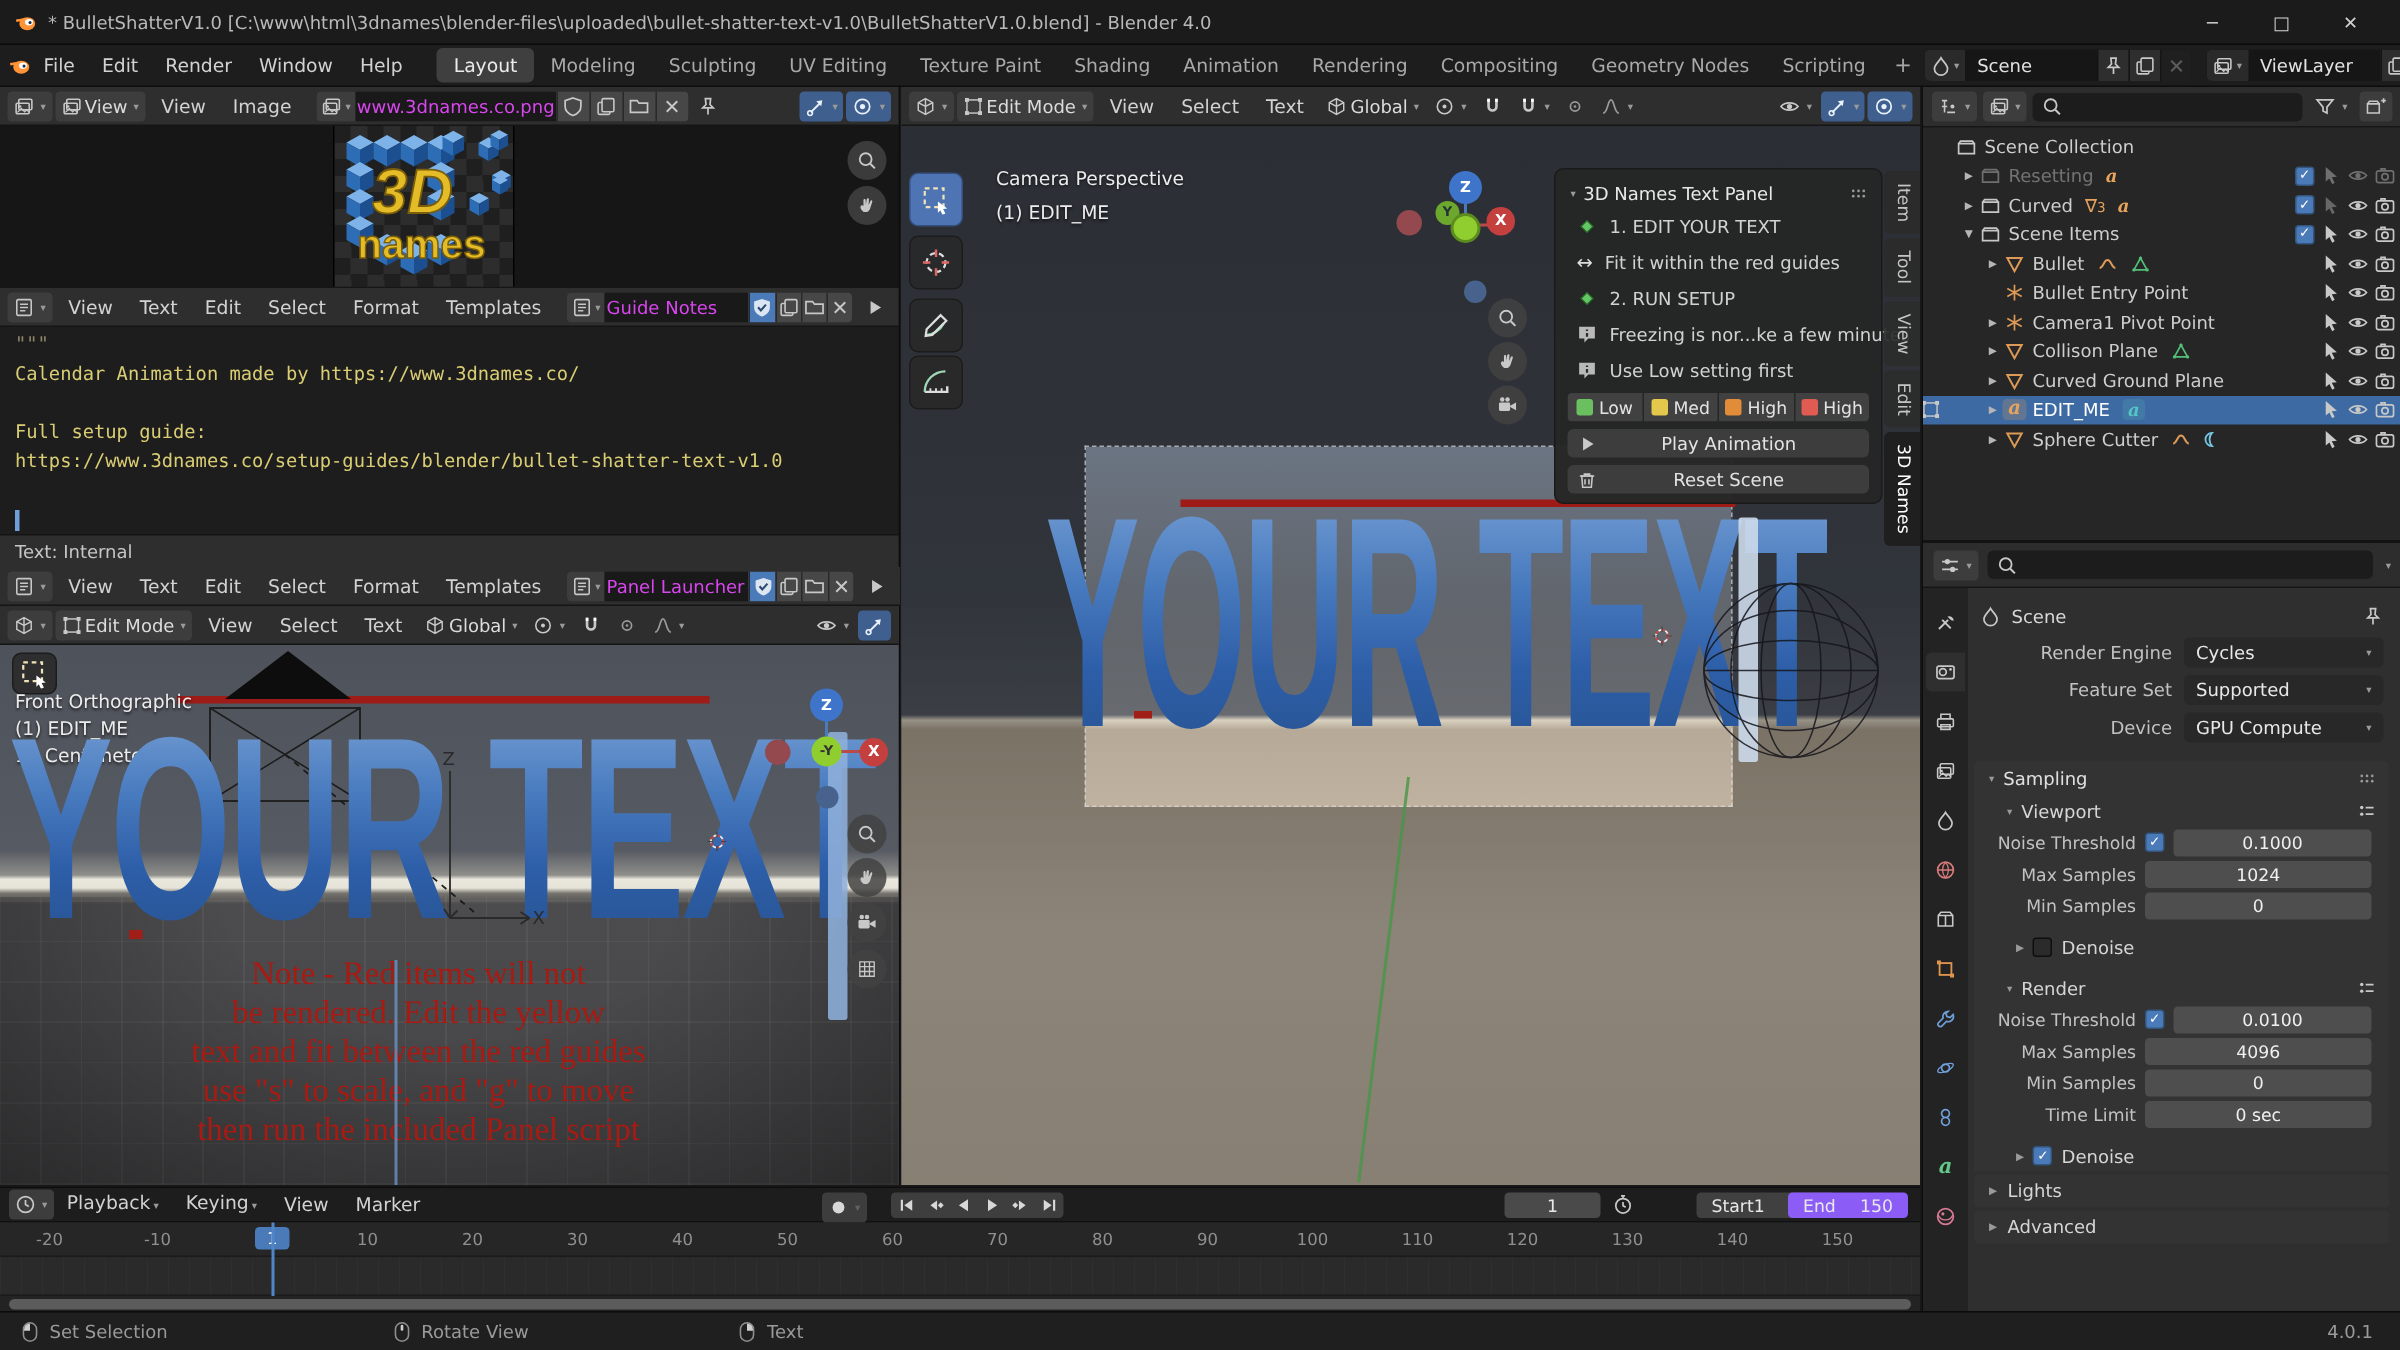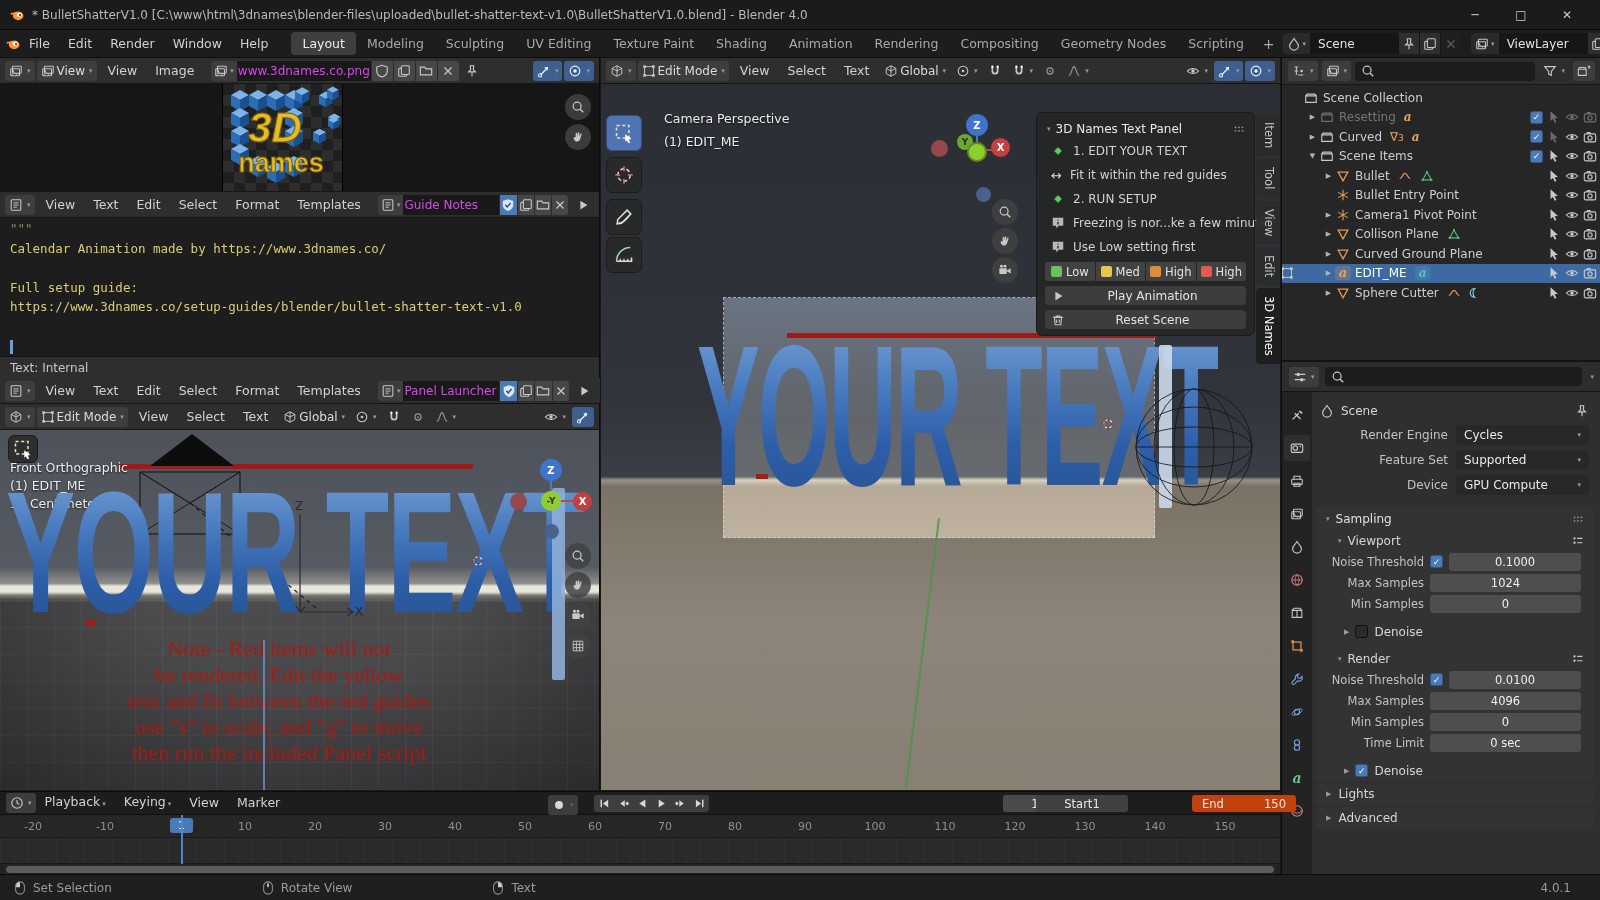--- a/index.html
+++ b/index.html
@@ -178,21 +178,21 @@
 .playhead{position:absolute;left:181px;top:23px;width:2px;height:49px;background:#5086c8}
 .tl-scroll{position:absolute;left:0;top:72px;width:100%;height:11px;background:#232323}
 .tl-thumb{position:absolute;left:6px;top:2px;width:1268px;height:7px;border-radius:4px;background:#5c5c5c}
 
 .statusbar{position:absolute;left:0;top:874px;width:1600px;height:26px;background:#1f1f1f;
   border-top:1px solid #0b0b0b;display:flex;align-items:center;color:#9a9a9a}
 .sb-item{display:flex;align-items:center;gap:7px}
 .sb-item:nth-child(1){margin-left:14px}
 .sb-item:nth-child(2){margin-left:150px}
 .sb-item:nth-child(3){margin-left:140px}
-.sb-version{margin-left:auto;margin-right:29px;color:#9a9a9a}
+.sb-version{margin-left:auto;margin-right:18px;color:#9a9a9a}
 </style>
 </head>
 <body>
 
 <div class="app">
 
   <div class="titlebar">
     <span class="ic">
         <svg viewBox="0 0 18 16">
           <path d="M1 6.5L9 5.2" stroke="#ff9336" stroke-width="2.2"></path>
@@ -1878,25 +1878,25 @@
       </div>
       <span class="tl-field" style="left:1003px;width:64px;background:#4a4a4a">
           <span>1</span>
         </span>
       <span class="ic" style="position:absolute;left:1075px;top:4px">
           <svg viewBox="0 0 16 16">
             <circle cx="8" cy="9" r="5.5" fill="none" stroke="#c8c8c8" stroke-width="1.3"></circle>
             <path d="M8 6v3l2 1M6.5 1.5h3M8 1.5V3" stroke="#c8c8c8" stroke-width="1.3" fill="none"></path>
           </svg>
         </span>
-      <span class="tl-field" style="left:1036px;width:92px;background:#404040;justify-content:center;padding:0 10px">
+      <span class="tl-field" style="left:1131px;width:92px;background:#404040;justify-content:flex-start;padding:0 10px">
           <span>Start</span>
           <span>1</span>
         </span>
-      <span class="tl-field" style="left:1192px;width:104px;background:#c2410c;justify-content:space-between;padding:0 10px">
+      <span class="tl-field" style="left:1192px;width:80px;background:#8b5cf6;justify-content:space-between;padding:0 10px">
           <span>End</span>
           <span>150</span>
         </span>
     </div>
     <div class="tl-ruler">
         <span class="tick" style="left: 13px;">-20</span>
         <span class="tick" style="left: 85px;">-10</span>
         <span class="fbadge" style="left: 170px;">1</span>
         <span class="tick" style="left: 225px;">10</span>
         <span class="tick" style="left: 295px;">20</span>

